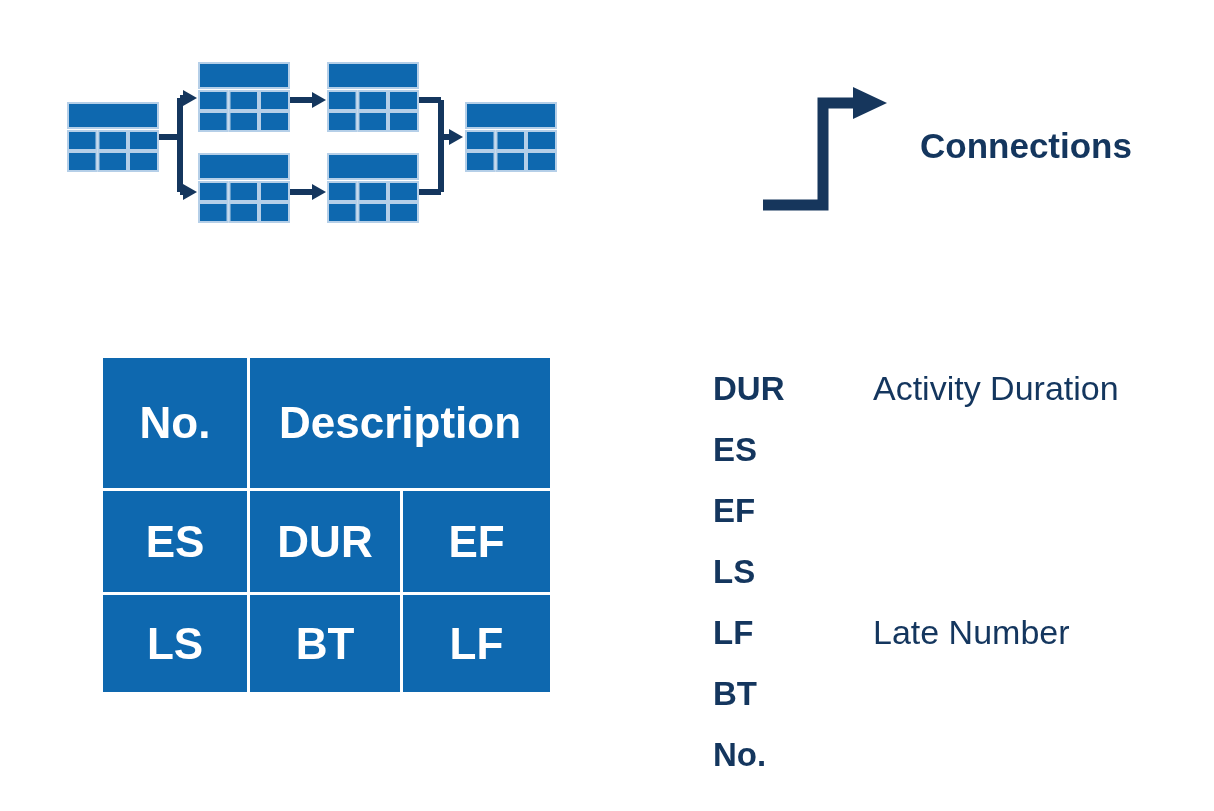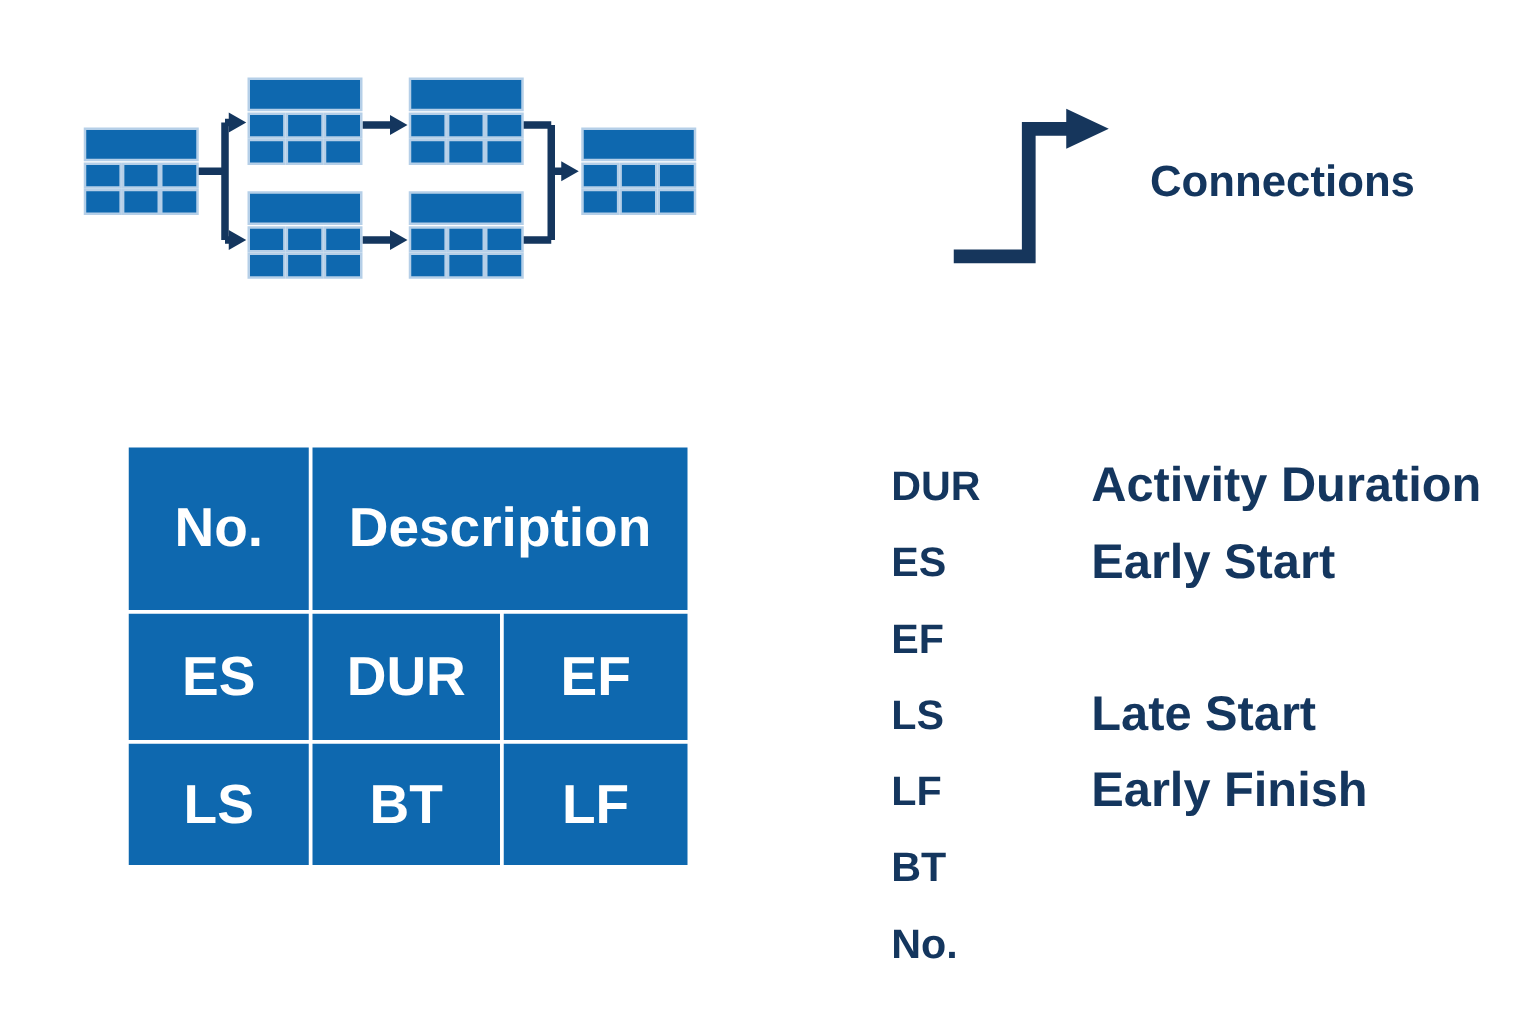--- a/index.html
+++ b/index.html
@@ -77,22 +77,22 @@
     height: 61px;
   }
   .legend-abbr {
     width: 160px;
     font-size: 33px;
     font-weight: bold;
     color: #14365E;
     white-space: nowrap;
   }
   .legend-def {
-    font-size: 39px;
-    font-weight: bold;
+    font-size: 34px;
+    font-weight: normal;
     color: #14365E;
     white-space: nowrap;
   }
 </style>
 </head>
 <body>
 
 <div class="canvas">
 
   <svg class="network-svg" width="620" height="260" viewBox="0 0 620 260">
@@ -142,32 +142,30 @@
     <div class="schema-cell">LF</div>
   </div>
 
   <div class="legend">
     <div class="legend-row">
       <span class="legend-abbr">DUR</span>
       <span class="legend-def">Activity Duration</span>
     </div>
     <div class="legend-row">
       <span class="legend-abbr">ES</span>
-      <span class="legend-def">Early Start</span>
     </div>
     <div class="legend-row">
       <span class="legend-abbr">EF</span>
     </div>
     <div class="legend-row">
       <span class="legend-abbr">LS</span>
-      <span class="legend-def">Late Start</span>
     </div>
     <div class="legend-row">
       <span class="legend-abbr">LF</span>
-      <span class="legend-def">Early Finish</span>
+      <span class="legend-def">Late Number</span>
     </div>
     <div class="legend-row">
       <span class="legend-abbr">BT</span>
     </div>
     <div class="legend-row">
       <span class="legend-abbr">No.</span>
     </div>
   </div>
 
 </div>

